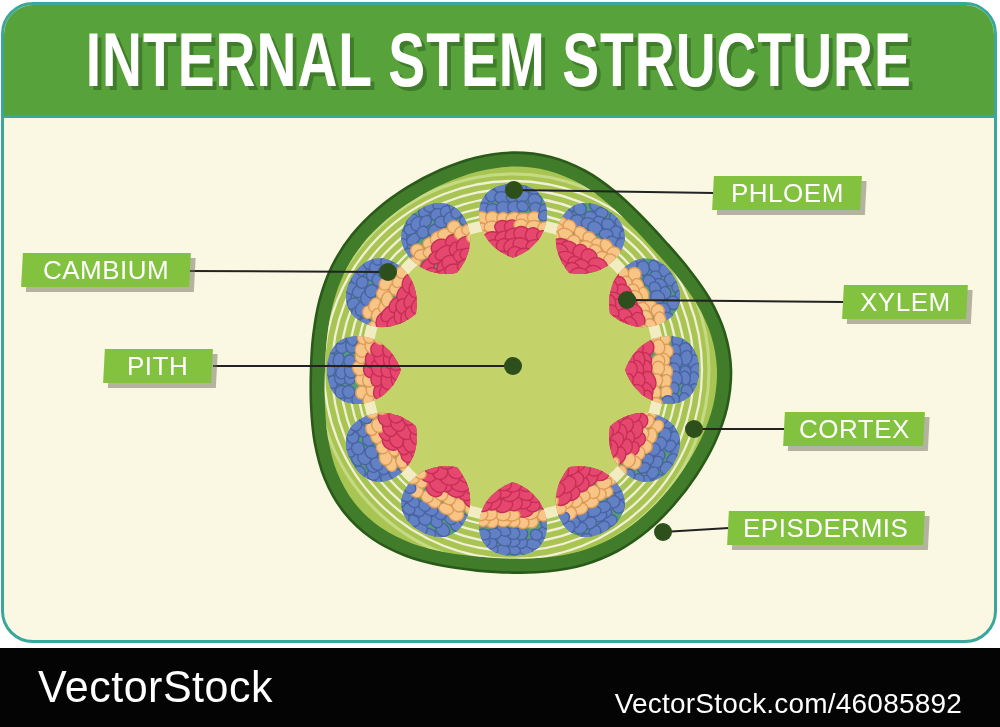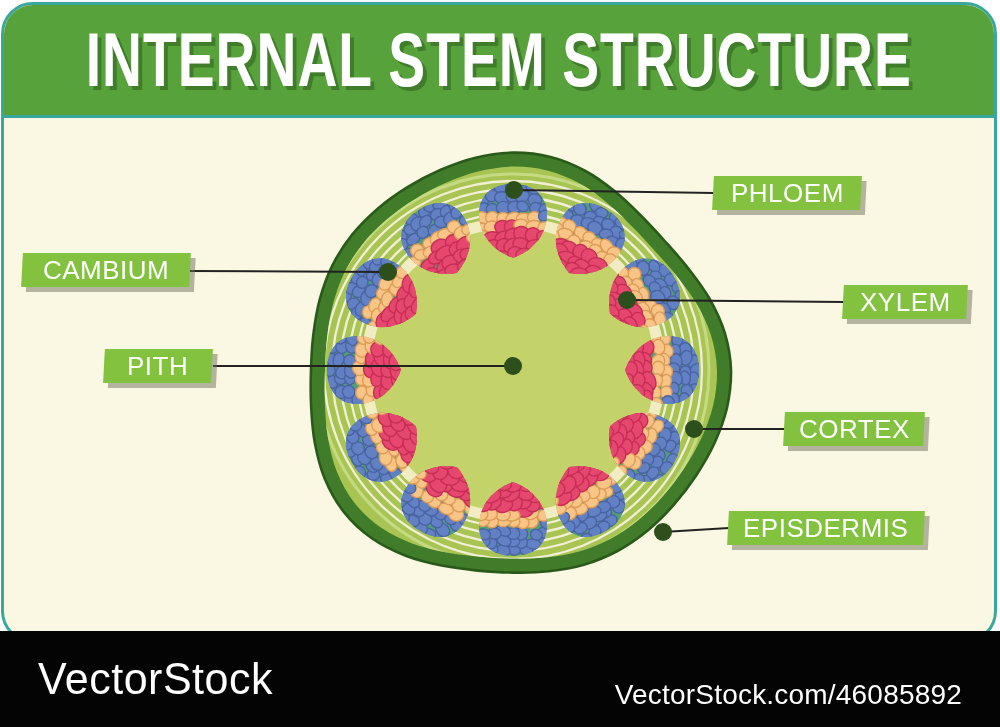--- a/index.html
+++ b/index.html
@@ -26,21 +26,21 @@
   .part-label{
     position:absolute;height:34px;
     transform:skewX(-3deg);
     box-shadow:5px 5px 0 rgba(110,110,92,0.5);
     display:flex;align-items:center;justify-content:center;
   }
   .part-label span{
     transform:skewX(3deg);color:#ffffff;font-size:26px;letter-spacing:0.5px;line-height:1;
   }
   .watermark-bar{
-    position:absolute;left:0;right:0;bottom:0;height:96px;background:#040404;
+    position:absolute;left:0;right:0;bottom:0;height:79px;background:#040404;
     display:flex;align-items:center;justify-content:space-between;padding:0 38px;box-sizing:border-box;
   }
   .wm-brand{color:#ffffff;font-size:43px;letter-spacing:0.5px;transform:scaleY(1.03);}
   .wm-credit{color:#ffffff;font-size:28px;letter-spacing:0.2px;margin-top:32px;}
 </style>
 </head>
 <body>
 
 <div class="page" style="--teal: #3aa79c; --cream: #faf8e2; --banner: #58a23b; --titleShadow: #3f7d2a;">
   <div class="card">

